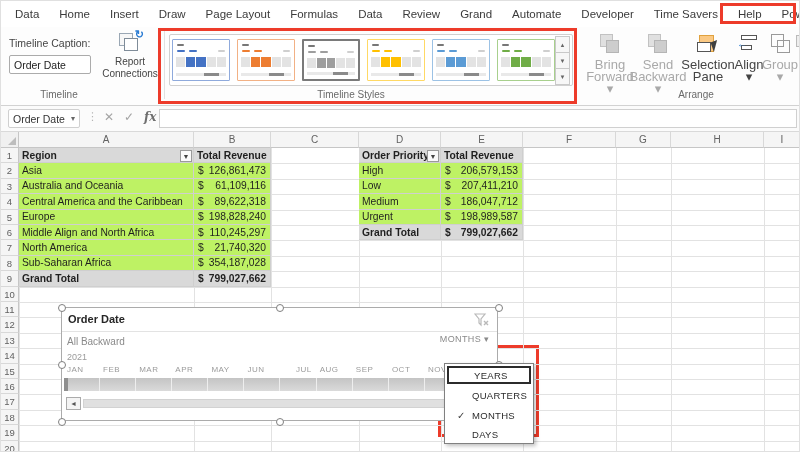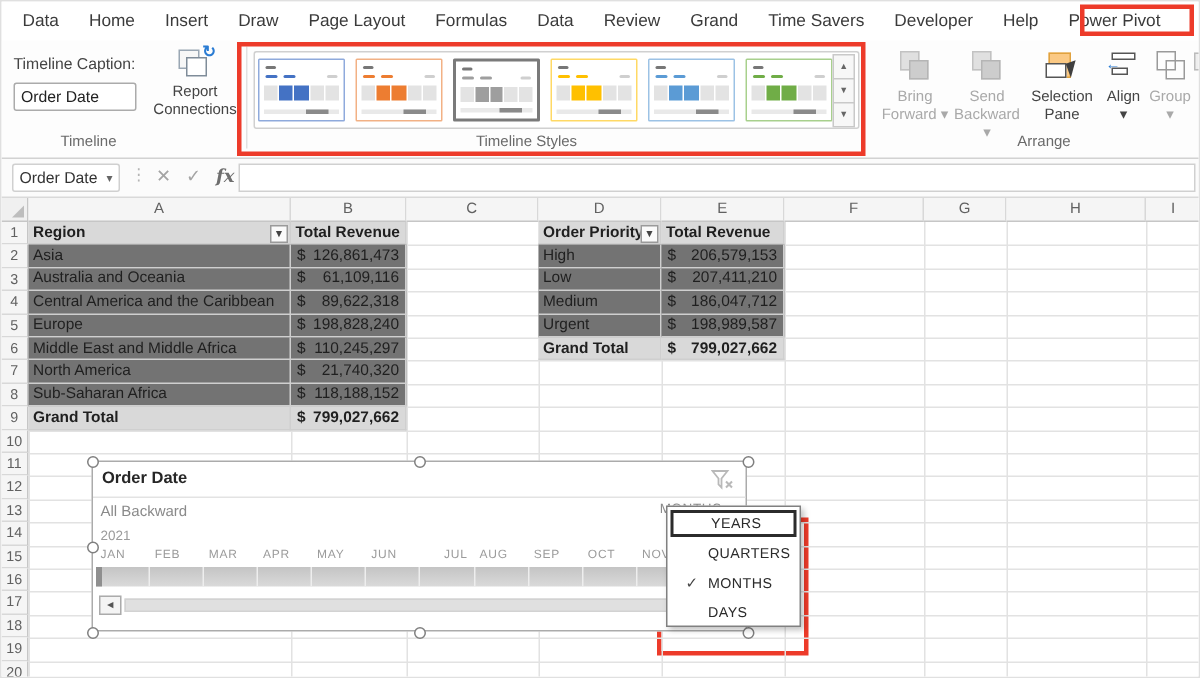--- a/index.html
+++ b/index.html
@@ -35,21 +35,21 @@
   .thumb .d4 { right:4px; top:10px; width:7px; }
   .thumb .blockrow { position:absolute; left:3px; right:3px; top:17px; height:10px; display:flex; gap:1px; }
   .thumb .blk { flex:1; height:10px; }
   .thumb .mini-scroll { position:absolute; left:3px; right:3px; bottom:4px; height:3px; background:#e9e9e9; }
   .thumb .mini-thumb { position:absolute; left:55%; width:30%; height:3px; background:#8a8a8a; }
   #gal-btns { position:absolute; right:2px; top:2px; width:15px; height:48px; display:flex; flex-direction:column; }
   .gal-btn { flex:1; border:1px solid #c9c9c9; background:#f7f7f7; font-size:6px; color:#666; display:flex; align-items:center; justify-content:center; margin-top:-1px; }
 
   
   .big-btn { position:absolute; top:4px; height:70px; display:flex; flex-direction:column; align-items:center; cursor:default; }
-  .big-btn .blabel { font-size:10px; color:#444; text-align:center; line-height:12px; margin-top:3px; }
+  .big-btn .blabel { font-size:13px; color:#444; text-align:center; line-height:12px; margin-top:3px; }
   .big-btn.disabled .blabel { color:#a9a9a9; }
   .icon { position:relative; width:24px; height:24px; margin-top:1px; }
   .sq { position:absolute; width:13px; height:13px; }
   .ic-back1 { left:2px; top:2px; background:#e0e0e0; border:1px solid #c2c2c2; }
   .ic-front1 { left:8px; top:8px; background:#cdcdcd; border:1px solid #b5b5b5; }
   .ic-selpane-rect { position:absolute; left:3px; top:3px; width:15px; height:17px; background:#fbc984; border:1px solid #e0a23f; }
   .ic-selpane-rect2 { position:absolute; left:1px; top:10px; width:14px; height:10px; background:#fff; border:1px solid #555; }
   .ic-cursor { position:absolute; right:1px; top:9px; width:0; height:0; border-top:10px solid #3f3f3f; border-right:7px solid transparent; transform:rotate(-20deg); }
   .ic-bar { position:absolute; height:5px; background:#fff; border:1px solid #555; }
   .ic-arrow { position:absolute; color:#2b7cd3; font-size:10px; font-weight:bold; }
@@ -71,21 +71,21 @@
 
   
   #sheet { position:absolute; left:0; top:131px; width:800px; height:321px; background:#fff; overflow:hidden; }
   .colhdr { position:absolute; top:0; height:16px; background:#f5f5f5; border-right:1px solid #d8d8d8; border-bottom:1px solid #c6c6c6; font-size:10px; color:#616161; text-align:center; line-height:16px; }
   .rowhdr { position:absolute; left:0; width:18px; background:#f5f5f5; border-right:1px solid #c6c6c6; border-bottom:1px solid #d8d8d8; font-size:9.5px; color:#616161; text-align:center; }
   #corner { position:absolute; left:0; top:0; width:18px; height:16px; background:#f0f0f0; border-right:1px solid #c6c6c6; border-bottom:1px solid #c6c6c6; }
   #corner::after { content:""; position:absolute; right:2px; bottom:2px; border-left:8px solid transparent; border-bottom:8px solid #bdbdbd; }
   .gl-v { position:absolute; width:1px; background:#e2e2e2; top:16px; bottom:0; }
   .gl-h { position:absolute; height:1px; background:#e2e2e2; left:18px; right:0; }
 
-  .tcell { position:absolute; font-size:10.3px; color:#1f1f1f; border-right:1px solid #cfcfcf; border-bottom:1px solid #cfcfcf; background:#737373; display:flex; align-items:center; padding:0 3px; white-space:nowrap; overflow:hidden; z-index:2; }
+  .tcell { position:absolute; font-size:10.3px; color:#1f1f1f; border-right:1px solid #cfcfcf; border-bottom:1px solid #cfcfcf; background:#bef264; display:flex; align-items:center; padding:0 3px; white-space:nowrap; overflow:hidden; z-index:2; }
   .tcell.hdr { background:#d9d9d9; font-weight:bold; }
   .tcell.tot { background:#d9d9d9; font-weight:bold; }
   .tcell.money { justify-content:space-between; padding:0 4px; }
   .filter-btn { position:absolute; right:1px; top:1.5px; width:12px; height:12px; background:#fafafa; border:1px solid #9a9a9a; font-size:7px; color:#444; line-height:11px; text-align:center; }
 
   
   #tl { position:absolute; left:60px; top:175px; width:437px; height:114px; background:#fff; border:1px solid #ababab; z-index:4; }
   #tl-title { position:absolute; left:6px; top:5px; font-size:11px; font-weight:bold; color:#262626; }
   #tl-sep { position:absolute; left:0; right:0; top:23px; height:1px; background:#e3e3e3; }
   #tl-filter { position:absolute; right:7px; top:5px; width:16px; height:14px; }
@@ -95,42 +95,43 @@
   .month { position:absolute; top:57px; width:36px; font-size:8px; color:#9b9b9b; letter-spacing:.5px; }
   #tl-bar { position:absolute; left:2px; top:70px; width:433px; height:13px; background:linear-gradient(#c4c4c4,#dadada); display:flex; }
   .seg { flex:1; border-right:1px solid #eeeeee; }
   #tl-bar-handle { position:absolute; left:2px; top:70px; width:4px; height:13px; background:#8f8f8f; }
   #tl-scroll-btn { position:absolute; left:4px; top:89px; width:15px; height:13px; border:1px solid #ababab; background:#f4f4f4; font-size:7px; color:#555; text-align:center; line-height:12px; }
   #tl-track { position:absolute; left:21px; top:91px; width:412px; height:9px; background:#ececec; }
   #tl-thumb { position:absolute; left:0; top:0; width:100%; height:9px; background:#e0e0e0; border:1px solid #d2d2d2; }
   .handle { position:absolute; width:8px; height:8px; border-radius:50%; background:#fff; border:1.5px solid #7f7f7f; z-index:5; }
 
   
-  #gran-menu { position:absolute; left:443px; top:205px; width:90px; height:81px; background:#fff; border:1px solid #808080; box-shadow:2px 2px 4px rgba(0,0,0,.25); z-index:6; }
+  #gran-menu { position:absolute; left:443px; top:231px; width:90px; height:81px; background:#fff; border:1px solid #808080; box-shadow:2px 2px 4px rgba(0,0,0,.25); z-index:6; }
   .mitem { position:absolute; left:2px; right:2px; height:18px; font-size:9.5px; color:#2b2b2b; letter-spacing:.3px; line-height:18px; padding-left:25px; }
   .mitem.hl { border:2px solid #2b2b2b; line-height:15px; }
   .mcheck { position:absolute; left:10px; top:0; font-size:10px; color:#444; }
 </style>
 </head>
 <body>
 
 <div id="app">
 
   <div id="tabbar">
       <div class="tab">Data</div>
       <div class="tab">Home</div>
       <div class="tab">Insert</div>
       <div class="tab">Draw</div>
       <div class="tab">Page Layout</div>
       <div class="tab">Formulas</div>
       <div class="tab">Data</div>
       <div class="tab">Review</div>
       <div class="tab">Grand</div>
+      <div class="tab">Automate</div>
+      <div class="tab">Developer</div>
       <div class="tab">Time Savers</div>
-      <div class="tab">Developer</div>
       <div class="tab">Help</div>
       <div class="tab">Power Pivot</div>
     </div>
 
   <div id="ribbon">
     <div id="caption-label">Timeline Caption:</div>
     <input id="caption-input" value="Order Date" style="">
     <div id="report-btn">
       <div class="rc-icon">
         <div class="pg1"></div>
@@ -470,34 +471,34 @@
       <div class="tcell " style="left: 18px; width: 175px; top: 62.2px; height: 15.4px;">Central America and the Caribbean</div>
       <div class="tcell  money" style="left: 193px; width: 77px; top: 62.2px; height: 15.4px;">
         <span>$</span>
         <span>89,622,318</span>
       </div>
       <div class="tcell " style="left: 18px; width: 175px; top: 77.6px; height: 15.4px;">Europe</div>
       <div class="tcell  money" style="left: 193px; width: 77px; top: 77.6px; height: 15.4px;">
         <span>$</span>
         <span>198,828,240</span>
       </div>
-      <div class="tcell " style="left: 18px; width: 175px; top: 93px; height: 15.4px;">Middle East and Middle Africa</div>
+      <div class="tcell " style="left: 18px; width: 175px; top: 93px; height: 15.4px;">Middle Align and North Africa</div>
       <div class="tcell  money" style="left: 193px; width: 77px; top: 93px; height: 15.4px;">
         <span>$</span>
         <span>110,245,297</span>
       </div>
       <div class="tcell " style="left: 18px; width: 175px; top: 108.4px; height: 15.4px;">North America</div>
       <div class="tcell  money" style="left: 193px; width: 77px; top: 108.4px; height: 15.4px;">
         <span>$</span>
         <span>21,740,320</span>
       </div>
       <div class="tcell " style="left: 18px; width: 175px; top: 123.8px; height: 15.4px;">Sub-Saharan Africa</div>
       <div class="tcell  money" style="left: 193px; width: 77px; top: 123.8px; height: 15.4px;">
         <span>$</span>
-        <span>118,188,152</span>
+        <span>354,187,028</span>
       </div>
       <div class="tcell tot" style="left: 18px; width: 175px; top: 139.2px; height: 15.4px;">Grand Total</div>
       <div class="tcell tot money" style="left: 193px; width: 77px; top: 139.2px; height: 15.4px;">
         <span>$</span>
         <span>799,027,662</span>
       </div>
       <div class="tcell hdr" style="left: 358px; width: 82px; top: 16px; height: 15.4px;">
         <span>Order Priority</span>
         <div class="filter-btn">▼</div>
       </div>

